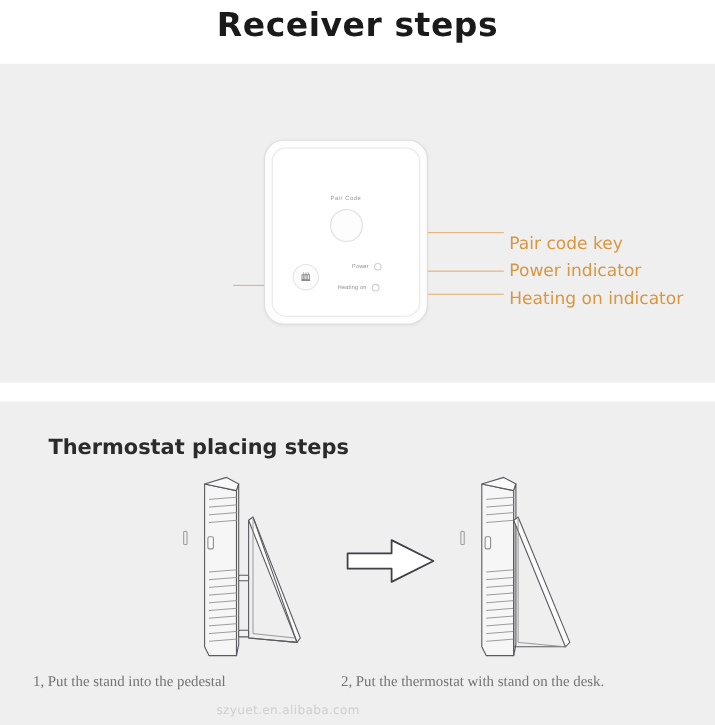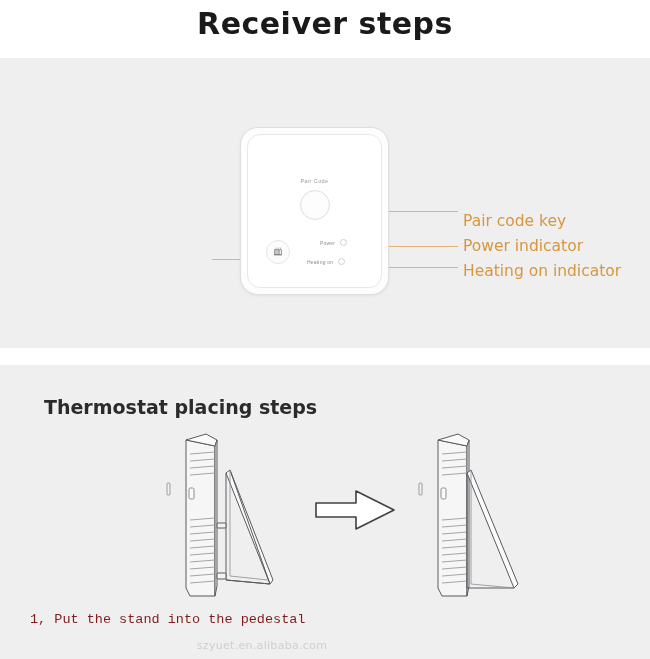--- a/index.html
+++ b/index.html
@@ -180,23 +180,23 @@
   .illus.left  { left: 160px; }
   .illus.right { left: 412px; }
   .arrow-wrap {
     position: absolute;
     left: 310px; top: 483px;
   }
   .caption {
     position: absolute;
     top: 612px;
     font-size: 13.5px;
-    color: #7f1d1d;
+    color: #737373;
     white-space: nowrap;
-    font-family: Liberation Mono, monospace;
+    font-family: Liberation Serif, serif;
   }
   .caption.one { left: 30px; }
   .caption.two { left: 310px; }
 
   .watermark {
     position: absolute;
     left: 0; top: 639px;
     width: 524px;
     text-align: center;
     font-size: 11px;
@@ -327,16 +327,17 @@
       <rect x="7" y="55" width="3" height="12" rx="1" stroke="#9b9b9b" fill="#f2f2f2"></rect>
 
       <path d="M55 45 L59 42 L106 156 L102 160 Z" fill="#fbfbfb"></path>
       <path d="M55 160 L102 160"></path>
       <path d="M59 42 L59 156 L102 160" fill="none" stroke="#8d8d8d" stroke-width="0.8"></path>
       <path d="M55 45 L55 160" fill="none"></path>
     </g>
   </svg>
 
   <div class="caption one">1, Put the stand into the pedestal</div>
+  <div class="caption two">2, Put the thermostat with stand on the desk.</div>
 
   <div class="watermark">szyuet.en.alibaba.com</div>
 
 </div>
 
 </body></html>

